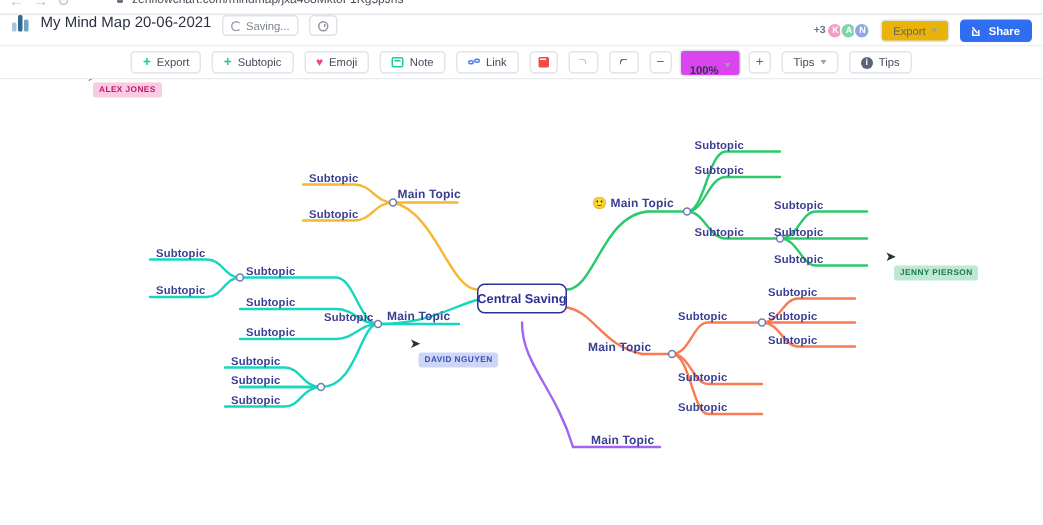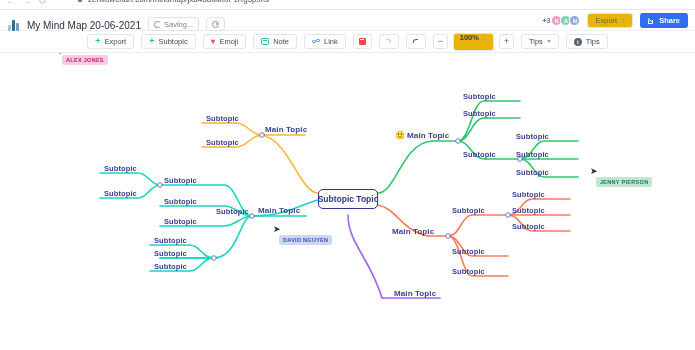--- a/index.html
+++ b/index.html
@@ -34,21 +34,21 @@
   }
 
   
   #app-header {
     position: absolute; left: 0; top: 10px; width: 695px; height: 21px;
     background: #ffffff;
     border-bottom: 1px solid #edeff2;
   }
   .hdr-left {
     position: absolute; left: 8px; top: 0; height: 21px;
-    display: flex; align-items: flex-end; gap: 7px;
+    display: flex; align-items: flex-start; gap: 7px;
   }
   #app-logo {
     width: 12px; height: 11px; position: relative; flex: none;
   }
   #app-logo i { position: absolute; bottom: 0; border-radius: 1px; display: block; }
   #app-logo i:nth-child(1) { left: 0;   width: 3px; height: 6px;  background: #a8c4d8; }
   #app-logo i:nth-child(2) { left: 4px; width: 3px; height: 11px; background: #2f6b8f; }
   #app-logo i:nth-child(3) { left: 8px; width: 3px; height: 8px;  background: #6fa3c0; }
   #doc-title {
     font-size: 10px; color: #2a3040; font-weight: 500; white-space: nowrap;
@@ -193,21 +193,21 @@
   }
   .zoom-group { display: flex; align-items: center; gap: 5px; }
   .zoom-btn {
     width: 15px; height: 15px; border: 1px solid #e1e5ea; border-radius: 3px;
     background: #fff; color: #5b626e; font-size: 9px; line-height: 1;
     display: flex; align-items: center; justify-content: center;
     font-family: inherit; cursor: pointer;
   }
   .zoom-level {
     height: 15px; border: 1px solid #e1e5ea; border-radius: 3px;
-    background: #eab308; display: flex; align-items: flex-end; gap: 4px;
+    background: #d946ef; display: flex; align-items: flex-start; gap: 4px;
     padding: 8px 6px; font-size: 7.5px; color: #2f3744; font-weight: 600;
   }
   .tips-glyph {
     width: 8px; height: 8px; border-radius: 50%; background: #5b6474;
     color: #fff; font-size: 6px; font-weight: 700; display: flex;
     align-items: center; justify-content: center; line-height: 1;
   }
 
   
   #canvas {
@@ -383,21 +383,21 @@
       <path d="M448,183 C460,183 462,223 472,223 L508,223" stroke="#f97b54"></path>
       <circle cx="448" cy="183" r="2.3" fill="#fff" stroke="#6f7bb5" stroke-width="1"></circle>
       <circle cx="508" cy="162" r="2.3" fill="#fff" stroke="#6f7bb5" stroke-width="1"></circle>
 
       <path d="M348,162 C348,190 370,205 382,245" stroke="#a163f2"></path>
       <path d="M382,245 L440,245" stroke="#a163f2"></path>
     </g>
   </svg>
 
   <div id="central-topic" style="left:318px; top:136px; width:60px; height:20px;">
-    <span>Subtopic Topic</span>
+    <span>Central Saving</span>
   </div>
 
   <div class="node-label main" style="left:265px; top:72px;">
     <span>Main Topic</span></div>
   <div class="node-label" style="left:206px; top:61px;">
     <span>Subtopic</span></div>
   <div class="node-label" style="left:206px; top:85px;">
     <span>Subtopic</span></div>
 
   <div class="node-label main" style="left:258px; top:153px;">

